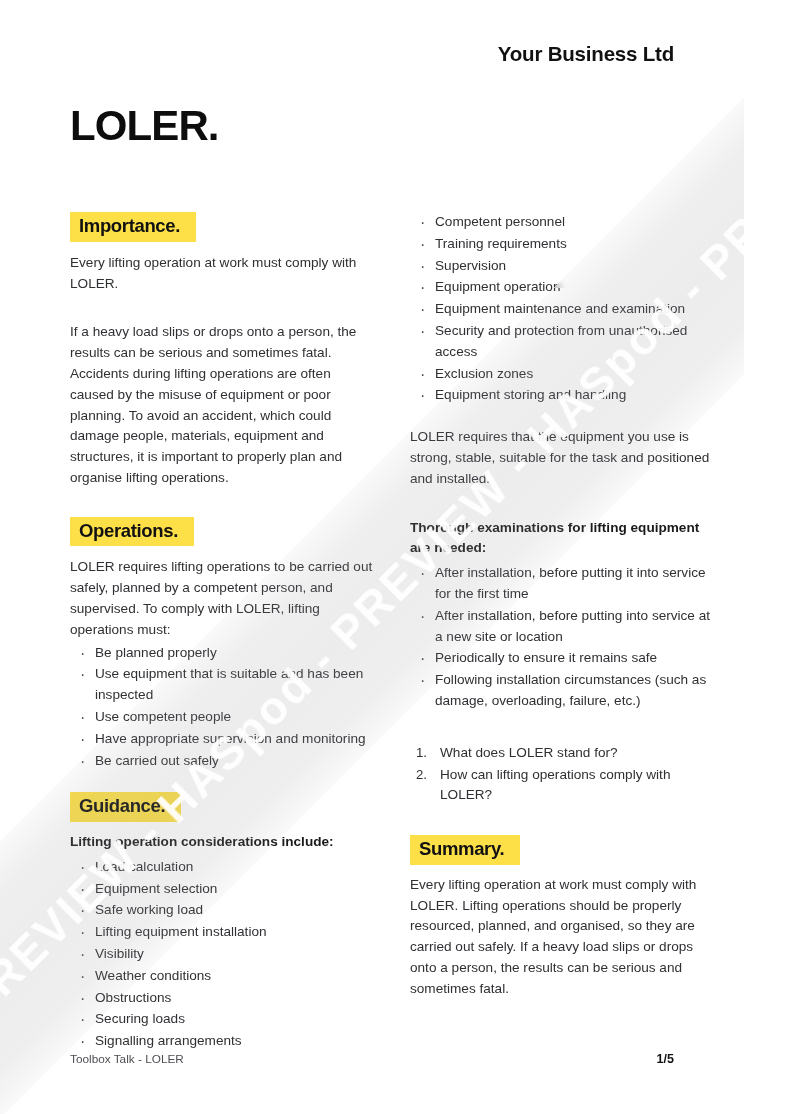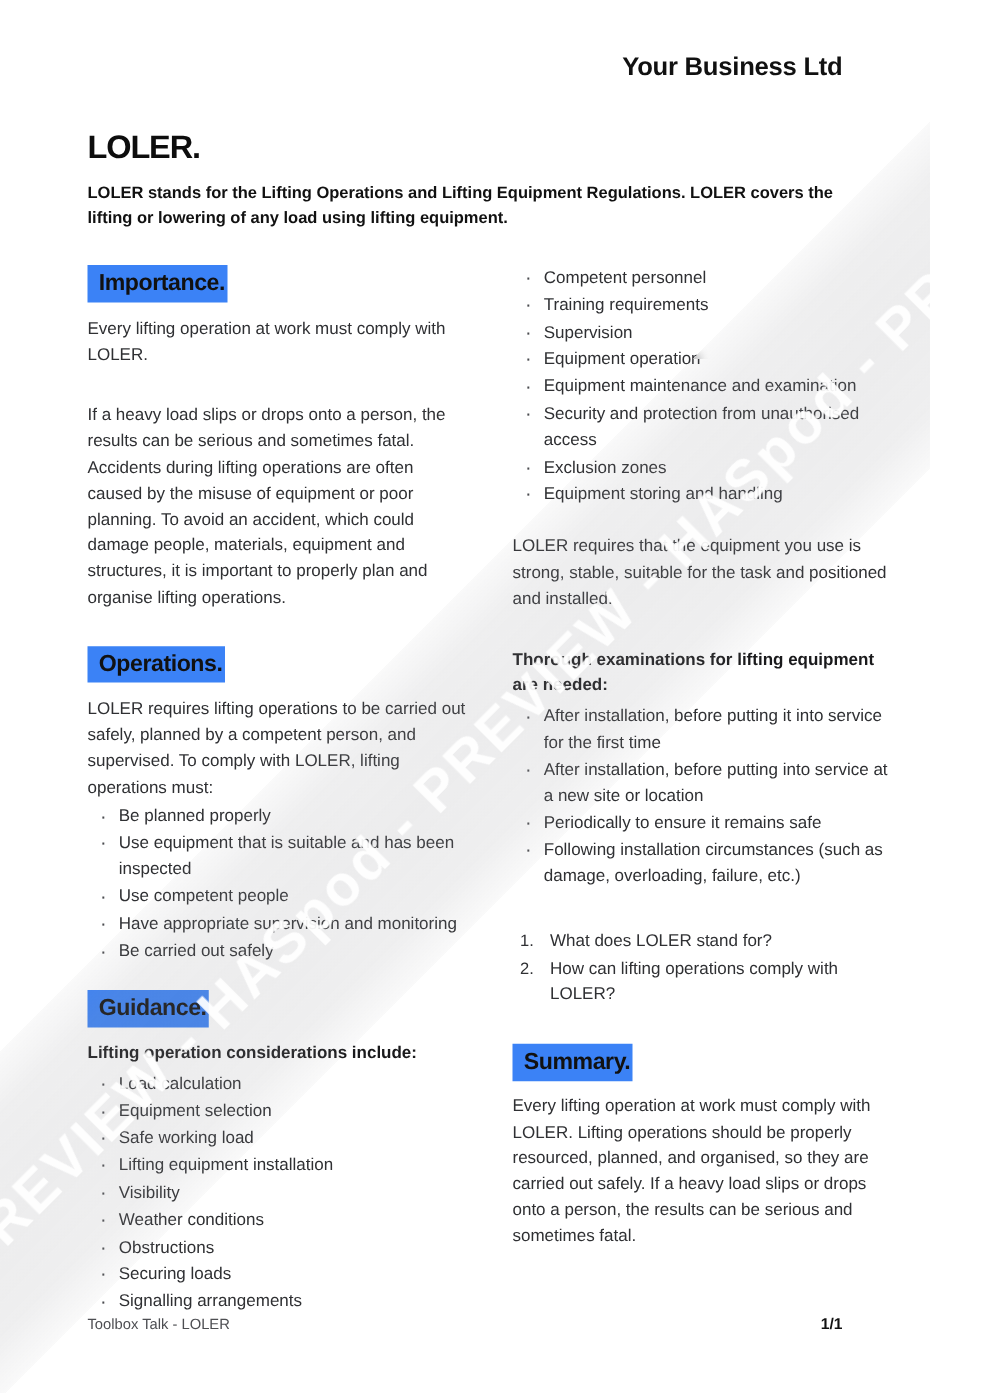--- a/index.html
+++ b/index.html
@@ -32,21 +32,21 @@
   }
 
   
   .title-block {
     position: absolute;
     top: 104px;
     left: 70px;
     width: 648px;
   }
   .doc-title {
-    font-size: 26px;
+    font-size: 42px;
     font-weight: bold;
     color: #0d0d0d;
     letter-spacing: -0.9px;
     line-height: 1.05;
     margin: 0 0 13px 0;
   }
   .doc-subtitle {
     font-size: 13.2px;
     font-weight: bold;
     color: #111111;
@@ -68,22 +68,22 @@
     width: 308px;
     flex: 0 0 308px;
   }
 
   
   .sec-head {
     display: inline-block;
     font-size: 18.5px;
     font-weight: bold;
     color: #111111;
-    background: #3b82f6;
-    padding: 4px 2px 5px 9px;
+    background: #fde047;
+    padding: 4px 16px 5px 9px;
     letter-spacing: -0.35px;
     line-height: 1.12;
     margin: 0;
   }
   .sec-head-wrap { margin: 0 0 11px 0; }
   .sec-head-wrap.tight { margin-bottom: 10px; }
   .spacer-lg { height: 28px; }
   .spacer-md { height: 20px; }
   .spacer-sm { height: 13px; }
 
@@ -218,21 +218,20 @@
 </style>
 </head>
 <body>
 
 <div class="page">
 
   <div class="header">Your Business Ltd</div>
 
   <div class="title-block">
     <h1 class="doc-title">LOLER.</h1>
-    <p class="doc-subtitle">LOLER stands for the Lifting Operations and Lifting Equipment Regulations. LOLER covers the lifting or lowering of any load using lifting equipment.</p>
   </div>
 
   <div class="columns">
 
     <div class="col">
 
       <div class="sec-head-wrap">
         <span class="sec-head">Importance.</span>
       </div>
       <p class="body">Every lifting operation at work must comply with LOLER.</p>
@@ -309,21 +308,21 @@
       <div class="spacer-lg"></div>
 
       <div class="sec-head-wrap tight">
         <span class="sec-head">Summary.</span>
       </div>
       <p class="body last">Every lifting operation at work must comply with LOLER. Lifting operations should be properly resourced, planned, and organised, so they are carried out safely. If a heavy load slips or drops onto a person, the results can be serious and sometimes fatal.</p>
     </div>
   </div>
 
   <div class="footer-left">Toolbox Talk - LOLER</div>
-  <div class="footer-right">1/1</div>
+  <div class="footer-right">1/5</div>
 
   <div class="watermark">
     <div class="wm-blurlayer"></div>
     <div class="wm-band">
       <span class="wm-text">HASpod - PREVIEW - HASpod - PREVIEW - HASpod - PREVIEW - HASpod</span>
     </div>
   </div>
 
 </div>
 

